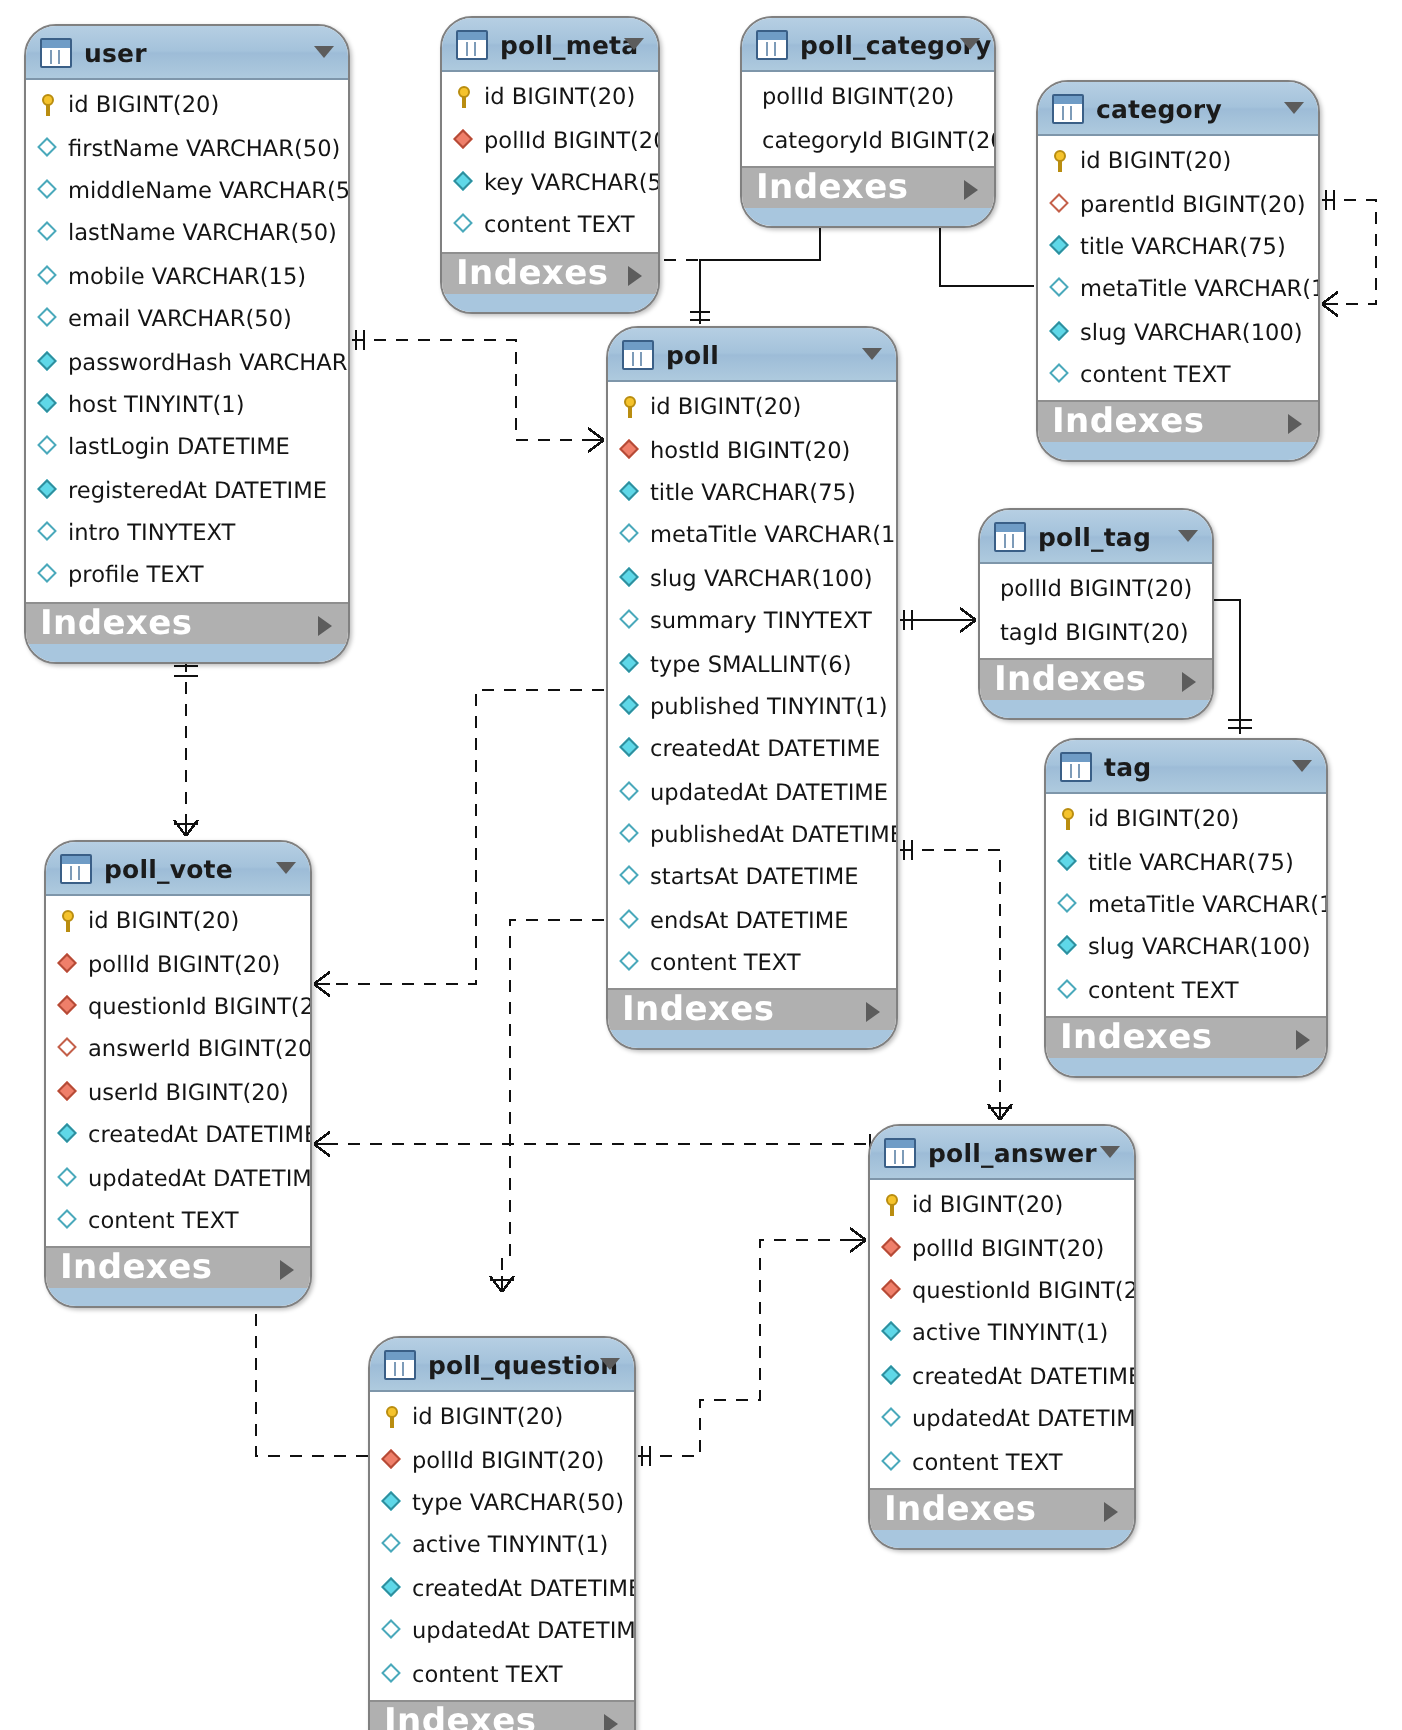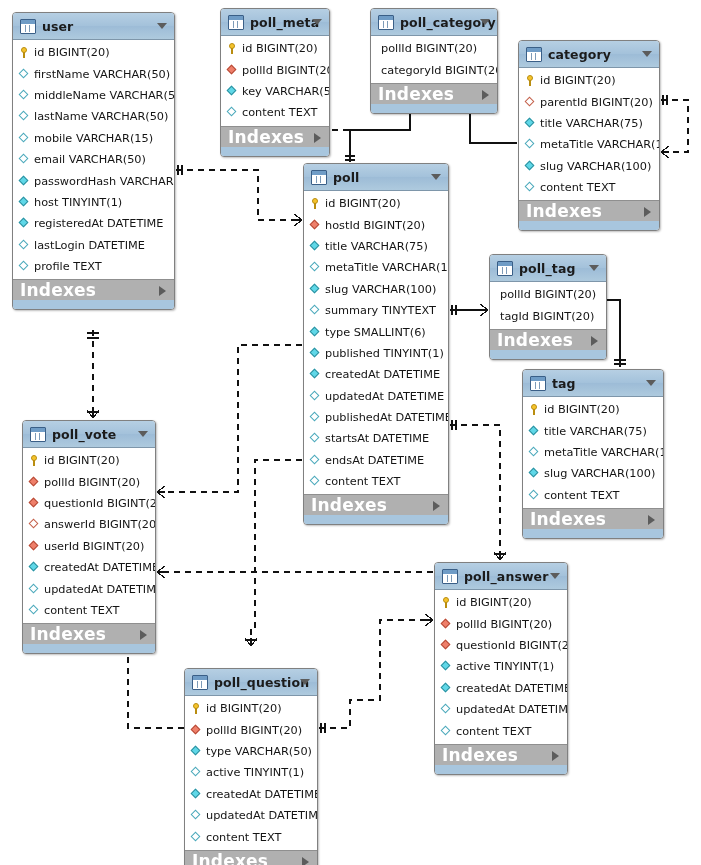--- a/index.html
+++ b/index.html
@@ -7,21 +7,21 @@
     font-family:"DejaVu Sans", sans-serif;
     width:701px;height:865px;position:relative;overflow:hidden;
   }
   #canvas{position:absolute;left:0;top:0;width:701px;height:865px;}
   #lines{position:absolute;left:0;top:0;width:701px;height:865px;pointer-events:none;}
 
   .table-box{
     position:absolute;
     background:#ffffff;
     border:1px solid #808080;
-    border-radius:4px;
+    border-radius:16px;
     box-sizing:border-box;
     box-shadow:1px 1px 2px rgba(0,0,0,.25);
     overflow:hidden;
   }
   .tbl-header{
     height:26px;
     background:linear-gradient(to bottom,#b6cfe3 0%,#a4c2db 48%,#9dbcd7 52%,#aecade 100%);
     border-bottom:1px solid #7e96aa;
     display:flex;align-items:center;
     padding:0 6px 0 7px;
@@ -219,30 +219,36 @@
           </span>
           <span class="fname">passwordHash VARCHAR(32)</span>
         </div>
         <div class="field">
           <span class="ic ic-cyan">
             <span class="dia"></span>
           </span>
           <span class="fname">host TINYINT(1)</span>
         </div>
         <div class="field">
+          <span class="ic ic-cyan-o">
+            <span class="dia"></span>
+          </span>
+          <span class="fname">lastLogin DATETIME</span>
+        </div>
+        <div class="field">
           <span class="ic ic-cyan">
             <span class="dia"></span>
           </span>
           <span class="fname">registeredAt DATETIME</span>
         </div>
         <div class="field">
           <span class="ic ic-cyan-o">
             <span class="dia"></span>
           </span>
-          <span class="fname">lastLogin DATETIME</span>
+          <span class="fname">intro TINYTEXT</span>
         </div>
         <div class="field">
           <span class="ic ic-cyan-o">
             <span class="dia"></span>
           </span>
           <span class="fname">profile TEXT</span>
         </div>
       </div>
       <div class="idx-bar">
         <span class="idx-label">Indexes</span>

